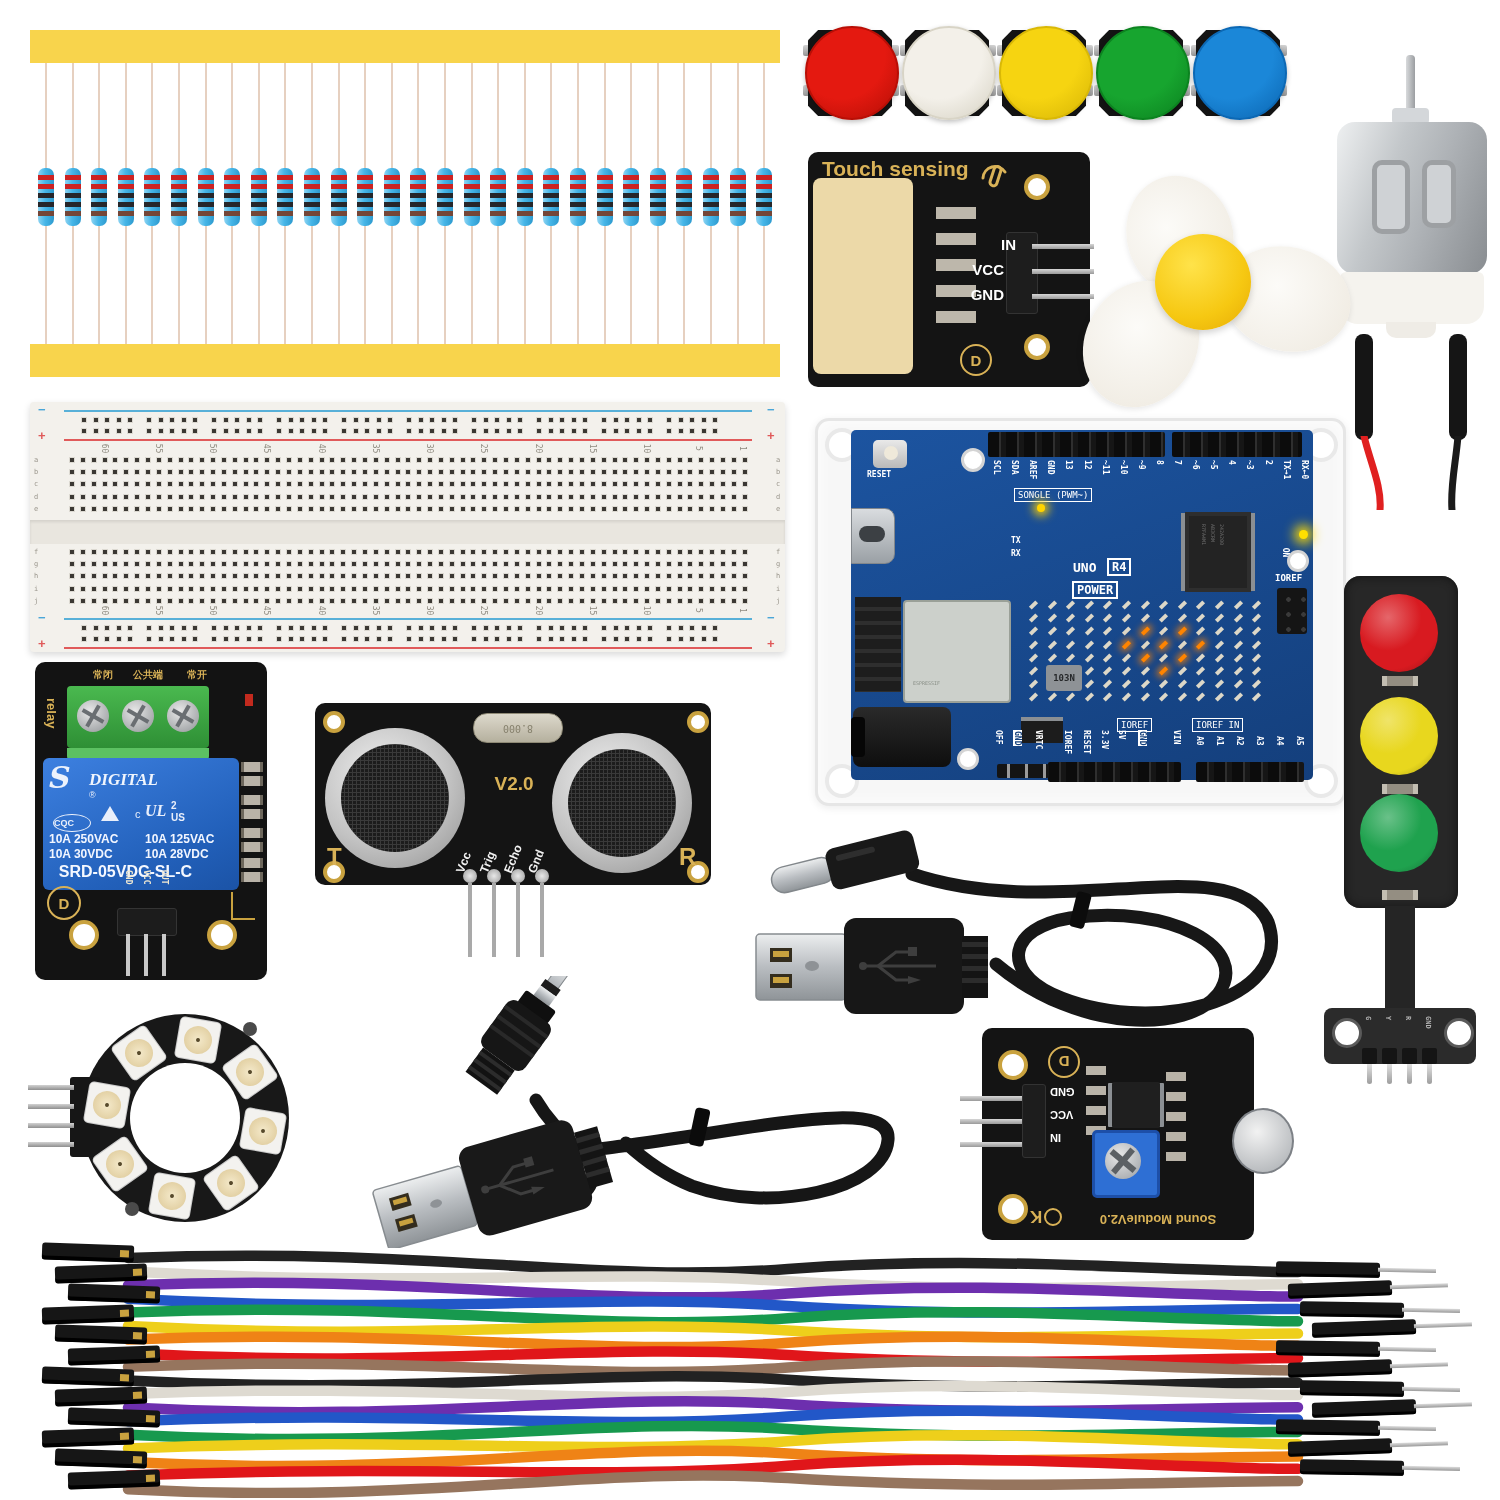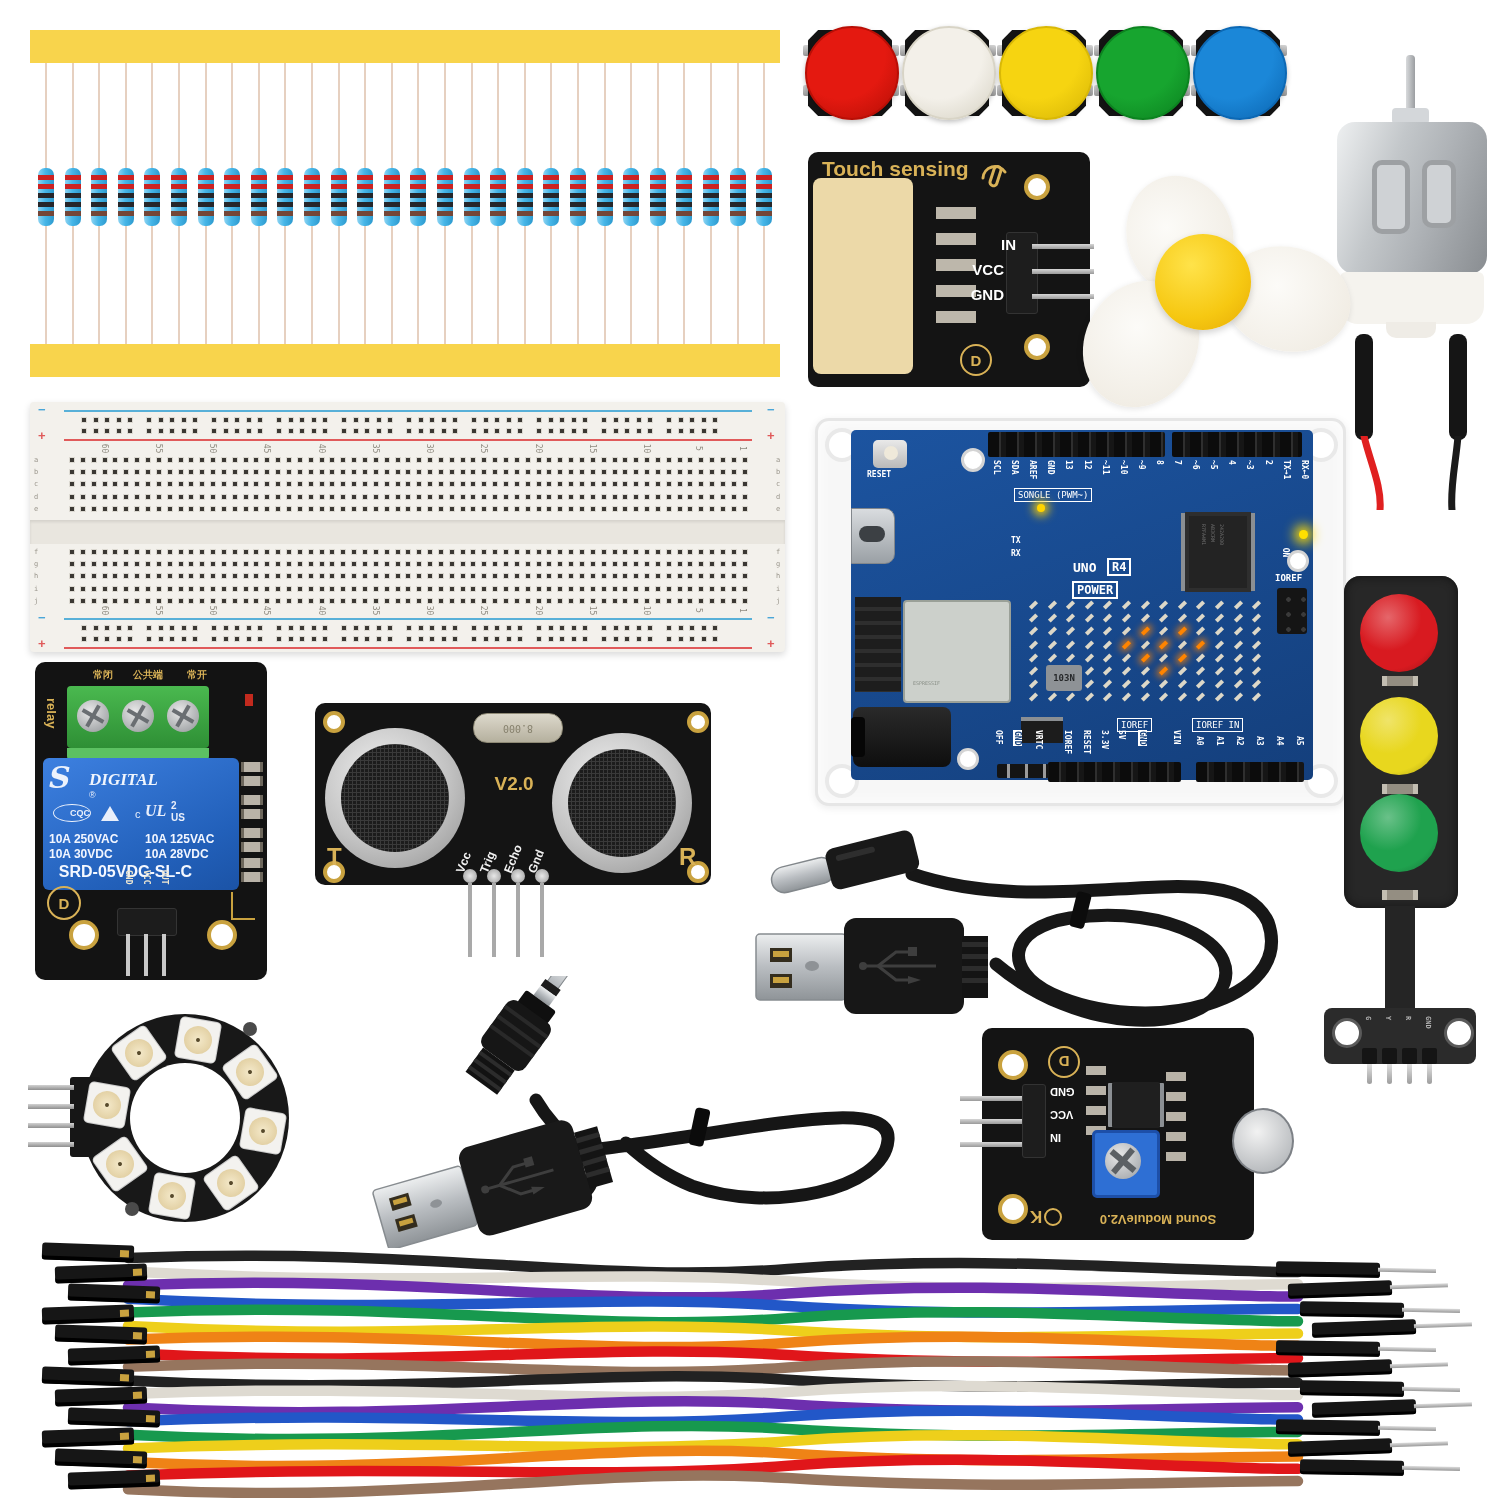--- a/index.html
+++ b/index.html
@@ -1499,22 +1499,22 @@
         <div style="position: absolute; left: 132px; top: 38px; width: 32px; height: 32px; border-radius: 50%; background: radial-gradient(circle at 40% 35%, rgb(232, 232, 232), rgb(143, 147, 150));">
           <div style="position: absolute; left: 14px; top: 4px; width: 4px; height: 24px; background: rgb(106, 110, 114); transform: rotate(30deg);"></div>
           <div style="position: absolute; left: 14px; top: 4px; width: 4px; height: 24px; background: rgb(106, 110, 114); transform: rotate(-60deg);"></div>
         </div>
       </div>
     <div class="abs" style="left:8px;top:96px;width:196px;height:132px;border-radius:6px;
                 background:linear-gradient(155deg,#3d80e0,#2260ba 70%,#1b53a6)">
       <span class="abs" style="left:6px;top:2px;font:italic bold 30px 'DejaVu Serif',serif;color:#ecf2fc">S</span>
       <span class="abs" style="left:46px;top:12px;font:italic bold 17px 'Liberation Serif',serif;color:#f0f5fd">DIGITAL</span>
       <span class="abs" style="left:46px;top:32px;font:9px 'Liberation Sans',sans-serif;color:#e8eefb">®</span>
-      <span class="abs" style="left:10px;top:46px;width:36px;font:bold 9px 'Liberation Sans',sans-serif;color:#eaf0fb;
-                   border:1.5px solid #eaf0fb;border-radius:50%;text-align:right;padding:3px 0">CQC</span>
+      <span class="abs" style="left:10px;top:56px;width:36px;font:bold 9px 'Liberation Sans',sans-serif;color:#eaf0fb;
+                   border:1.5px solid #eaf0fb;border-radius:50%;text-align:left;padding:3px 0">CQC</span>
       <div class="abs" style="left:58px;top:48px;width:0;height:0;border-left:9px solid transparent;border-right:9px solid transparent;border-bottom:15px solid #e9effb"></div>
       <span class="abs" style="left:92px;top:50px;font:11px 'Liberation Sans',sans-serif;color:#e9effb">c</span>
       <span class="abs" style="left:102px;top:44px;font:italic bold 16px 'Liberation Serif',serif;color:#e9effb">UL</span>
       <span class="abs" style="left:128px;top:42px;font:bold 10px 'Liberation Sans',sans-serif;color:#e9effb">2</span>
       <span class="abs" style="left:128px;top:54px;font:bold 10px 'Liberation Sans',sans-serif;color:#e9effb">US</span>
       <span class="abs" style="left:6px;top:74px;font:bold 12px 'Liberation Sans',sans-serif;color:#f2f6ff">10A 250VAC</span>
       <span class="abs" style="left:102px;top:74px;font:bold 12px 'Liberation Sans',sans-serif;color:#f2f6ff">10A 125VAC</span>
       <span class="abs" style="left:6px;top:89px;font:bold 12px 'Liberation Sans',sans-serif;color:#f2f6ff">10A 30VDC</span>
       <span class="abs" style="left:102px;top:89px;font:bold 12px 'Liberation Sans',sans-serif;color:#f2f6ff">10A 28VDC</span>
       <span class="abs" style="left:0;top:105px;width:165px;text-align:center;font:bold 16px 'Liberation Sans',sans-serif;color:#f4f8ff">SRD-05VDC-SL-C</span>

